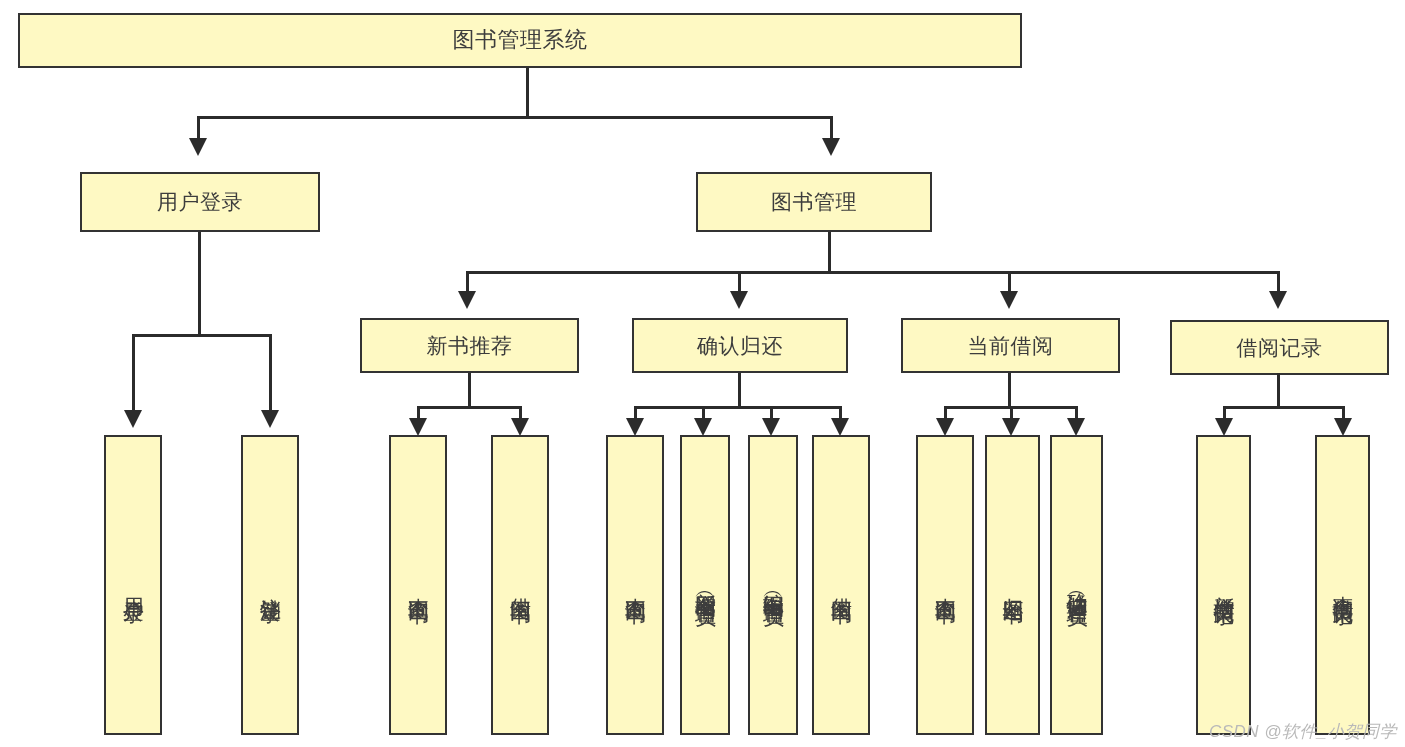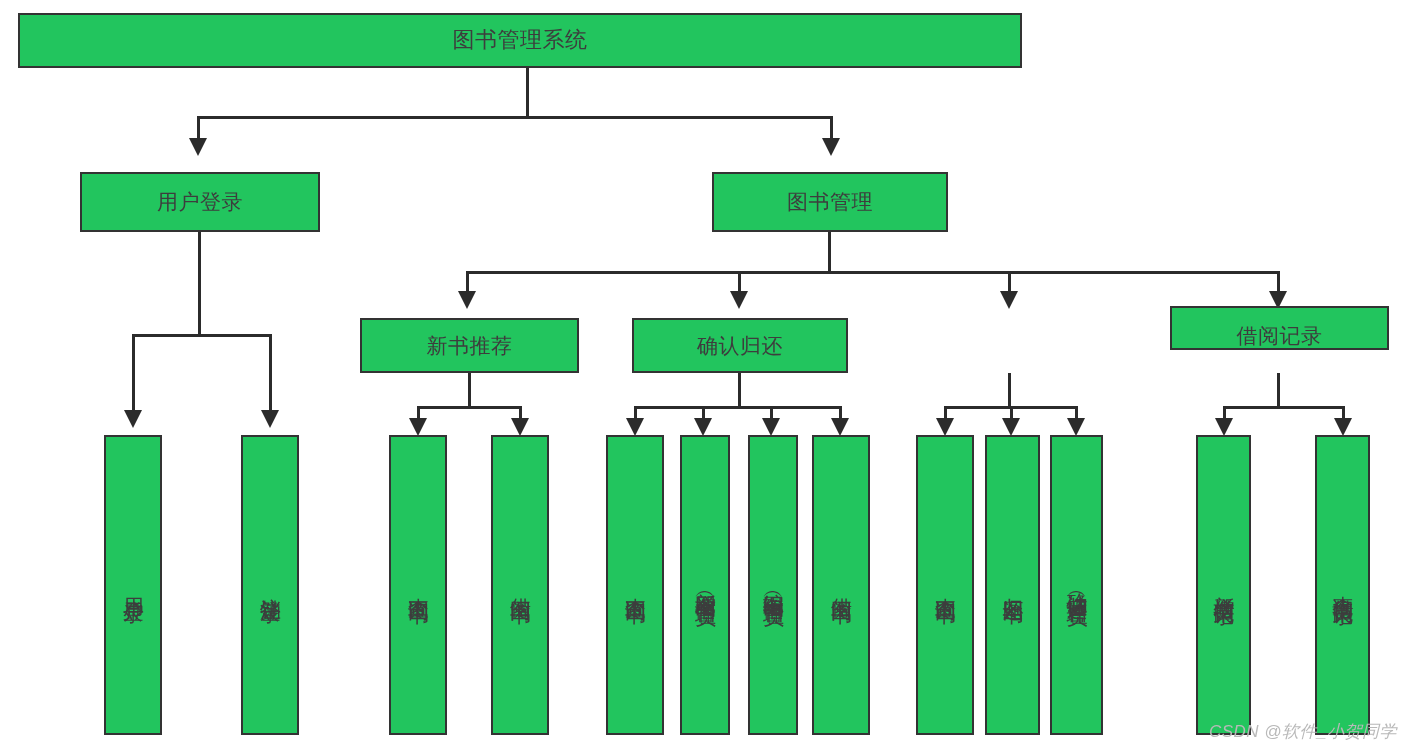--- a/index.html
+++ b/index.html
@@ -14,21 +14,21 @@
     position: relative;
     width: 1405px;
     height: 747px;
     background: #ffffff;
     overflow: hidden;
   }
   .node {
     position: absolute;
     box-sizing: border-box;
     border: 2px solid #333333;
-    background: #22c55e;
+    background: #fef9c3;
     display: flex;
     align-items: center;
     justify-content: center;
     color: #3a3a3a;
   }
   .node .label {
     color: #3d3d3d;
     line-height: 1.12;
     letter-spacing: 0.5px;
     text-align: center;
@@ -90,21 +90,21 @@
   <div class="edge edge-h" style="left:197px; top:116px; width:636px; height:3px;"></div>
 
   <div class="edge edge-v" style="left:197px; top:116px; width:3px; height:24px;"></div>
   <div class="arrow" style="left:189px; top:138px;"></div>
   <div class="edge edge-v" style="left:830px; top:116px; width:3px; height:24px;"></div>
   <div class="arrow" style="left:822px; top:138px;"></div>
 
   <div class="node h-node" style="left:80px; top:172px; width:240px; height:60px;">
     <span class="label">用户登录</span>
   </div>
-  <div class="node h-node" style="left:712px; top:172px; width:236px; height:60px;">
+  <div class="node h-node" style="left:696px; top:172px; width:236px; height:60px;">
     <span class="label">图书管理</span>
   </div>
 
   <div class="edge edge-v" style="left:198px; top:232px; width:3px; height:104px;"></div>
   <div class="edge edge-h" style="left:132px; top:334px; width:140px; height:3px;"></div>
   <div class="edge edge-v" style="left:132px; top:334px; width:3px; height:78px;"></div>
   <div class="arrow" style="left:124px; top:410px;"></div>
   <div class="edge edge-v" style="left:269px; top:334px; width:3px; height:78px;"></div>
   <div class="arrow" style="left:261px; top:410px;"></div>
 
@@ -119,21 +119,24 @@
   <div class="arrow" style="left:1000px; top:291px;"></div>
   <div class="edge edge-v" style="left:1277px; top:271px; width:3px; height:22px;"></div>
   <div class="arrow" style="left:1269px; top:291px;"></div>
 
   <div class="node h-node" style="left:360px; top:318px; width:219px; height:55px;">
     <span class="label">新书推荐</span>
   </div>
   <div class="node h-node" style="left:632px; top:318px; width:216px; height:55px;">
     <span class="label">确认归还</span>
   </div>
-  <div class="node h-node" style="left:1170px; top:306px; width:219px; height:44px;align-items:flex-end;">
+  <div class="node h-node" style="left:901px; top:318px; width:219px; height:55px;">
+    <span class="label">当前借阅</span>
+  </div>
+  <div class="node h-node" style="left:1170px; top:320px; width:219px; height:55px;">
     <span class="label">借阅记录</span>
   </div>
 
   <div class="edge edge-v" style="left:468px; top:373px; width:3px; height:36px;"></div>
   <div class="edge edge-h" style="left:417px; top:406px; width:105px; height:3px;"></div>
   <div class="edge edge-v" style="left:417px; top:406px; width:3px; height:14px;"></div>
   <div class="arrow" style="left:409px; top:418px;"></div>
   <div class="edge edge-v" style="left:519px; top:406px; width:3px; height:14px;"></div>
   <div class="arrow" style="left:511px; top:418px;"></div>
 

